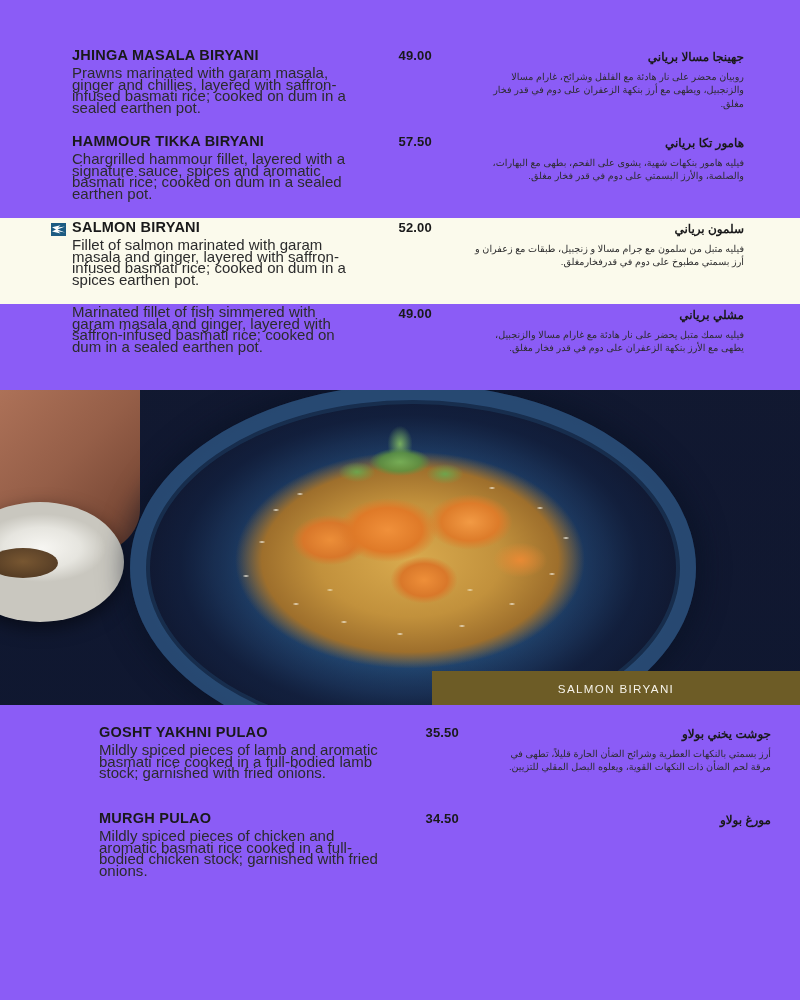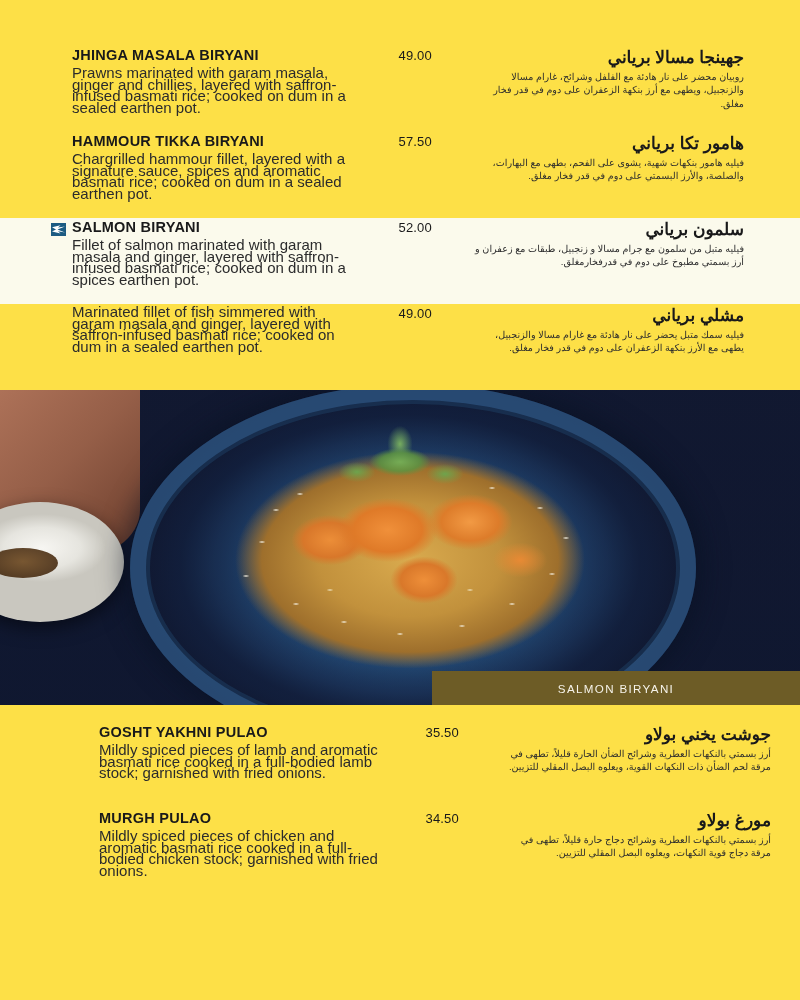--- a/index.html
+++ b/index.html
@@ -9,21 +9,21 @@
     height: 1000px;
     background: #ffffff;
     font-family: "Liberation Sans", sans-serif;
     overflow: hidden;
   }
 
   .page {
     position: relative;
     width: 800px;
     height: 1000px;
-    background: #fde047;
+    background: #8b5cf6;
   }
 
   
   .menu-section { width: 800px; }
 
   .section-top { padding-top: 46px; }
 
   .menu-row {
     position: relative;
     display: flex;
@@ -67,36 +67,36 @@
     line-height: 11.6px;
     margin-top: 2px;
     letter-spacing: 0.03px;
   }
 
   .row-price {
     width: 72px;
     flex: 0 0 72px;
     text-align: right;
     font-size: 13px;
-    font-weight: 400;
+    font-weight: 700;
     color: #19191a;
     padding-top: 2px;
     letter-spacing: 0.2px;
   }
 
   .row-right {
     flex: 1 1 auto;
     padding-left: 40px;
     padding-right: 8px;
     text-align: right;
     direction: rtl;
   }
 
   .item-name-ar {
-    font-size: 17px;
+    font-size: 12px;
     font-weight: bold;
     color: #19191a;
     line-height: 23px;
     letter-spacing: 0.3px;
   }
 
   .item-desc-ar {
     font-size: 9.6px;
     color: #2b2b2c;
     line-height: 13.4px;
@@ -313,19 +313,18 @@
     </div>
 
     <div class="menu-row">
       <div class="row-left">
         <div class="item-name">MURGH PULAO</div>
         <div class="item-desc">Mildly spiced pieces of chicken and aromatic basmati rice cooked in a full-bodied chicken stock; garnished with fried onions.</div>
       </div>
       <div class="row-price">34.50</div>
       <div class="row-right">
         <div class="item-name-ar">مورغ بولاو</div>
-        <div class="item-desc-ar">أرز بسمتي بالنكهات العطرية وشرائح دجاج حارة قليلاً، تطهى في مرقة دجاج قوية النكهات، ويعلوه البصل المقلي للتزيين.</div>
       </div>
     </div>
 
   </div>
 
 </div>
 
 </body></html>

